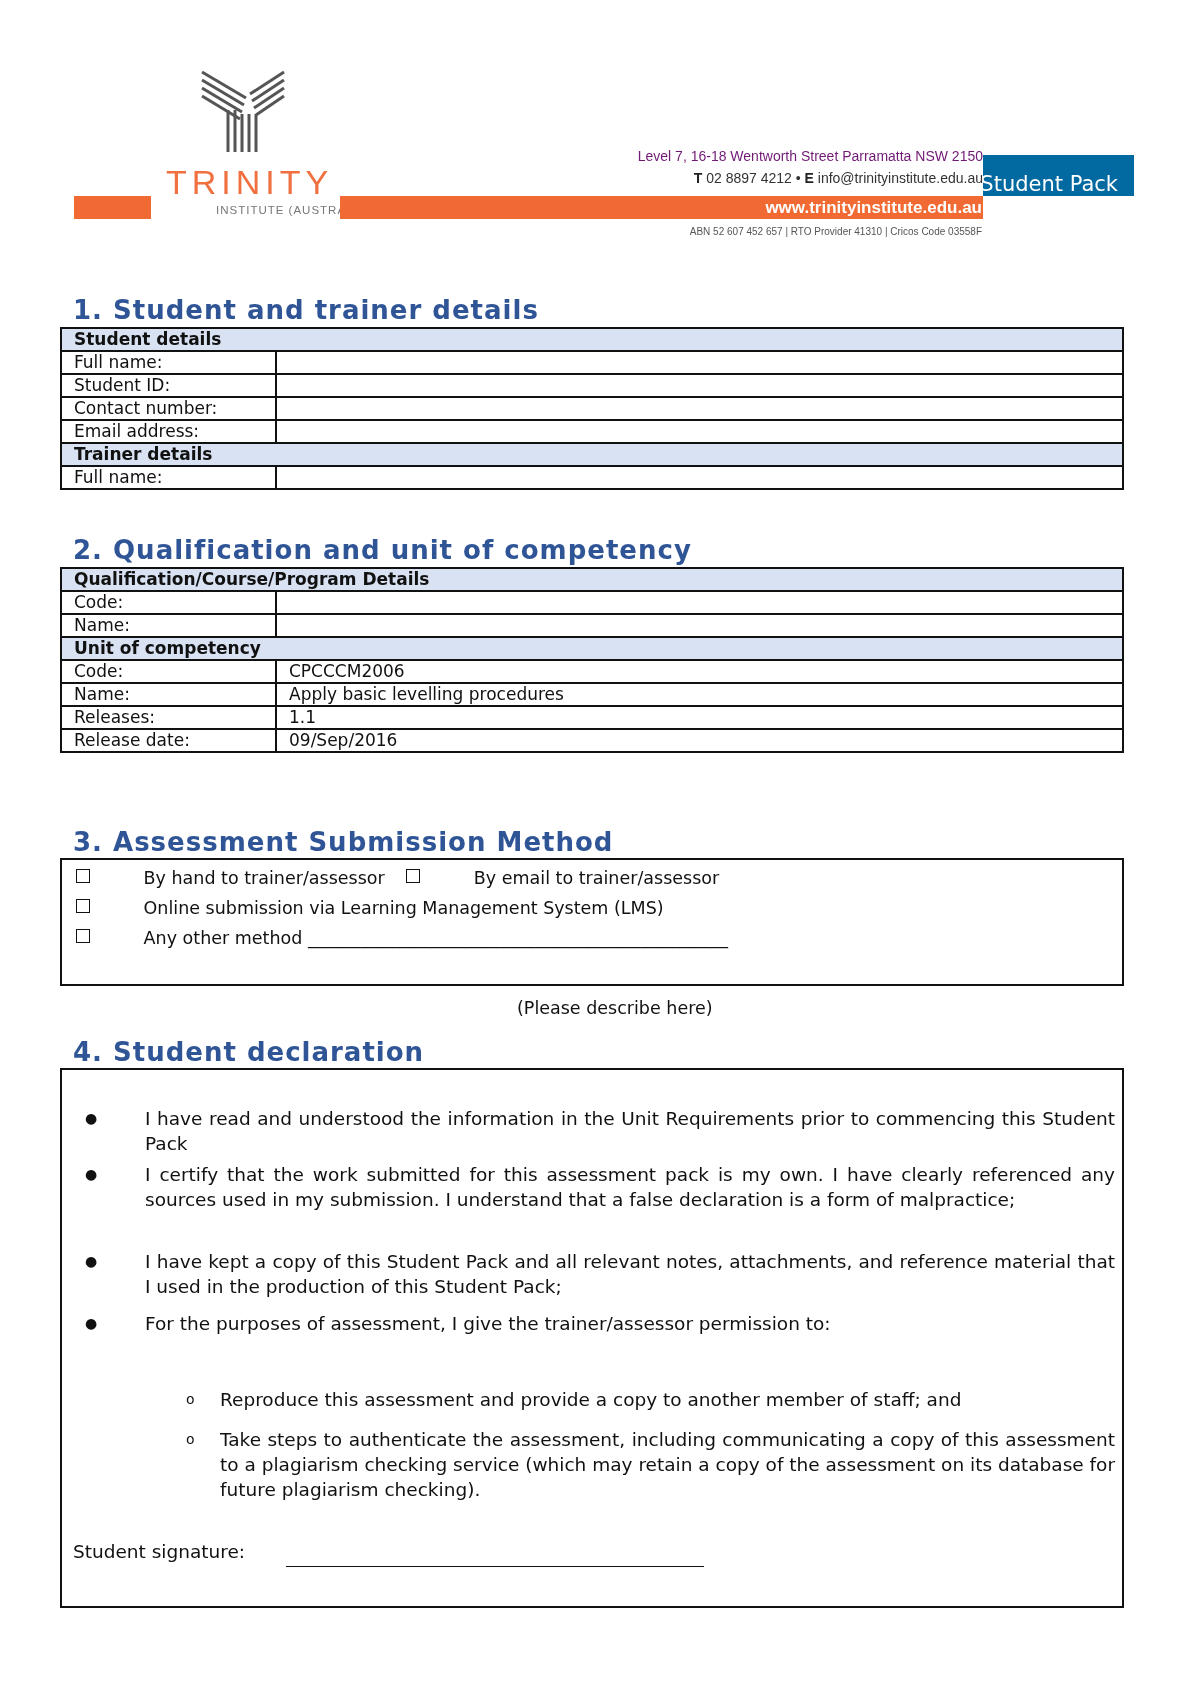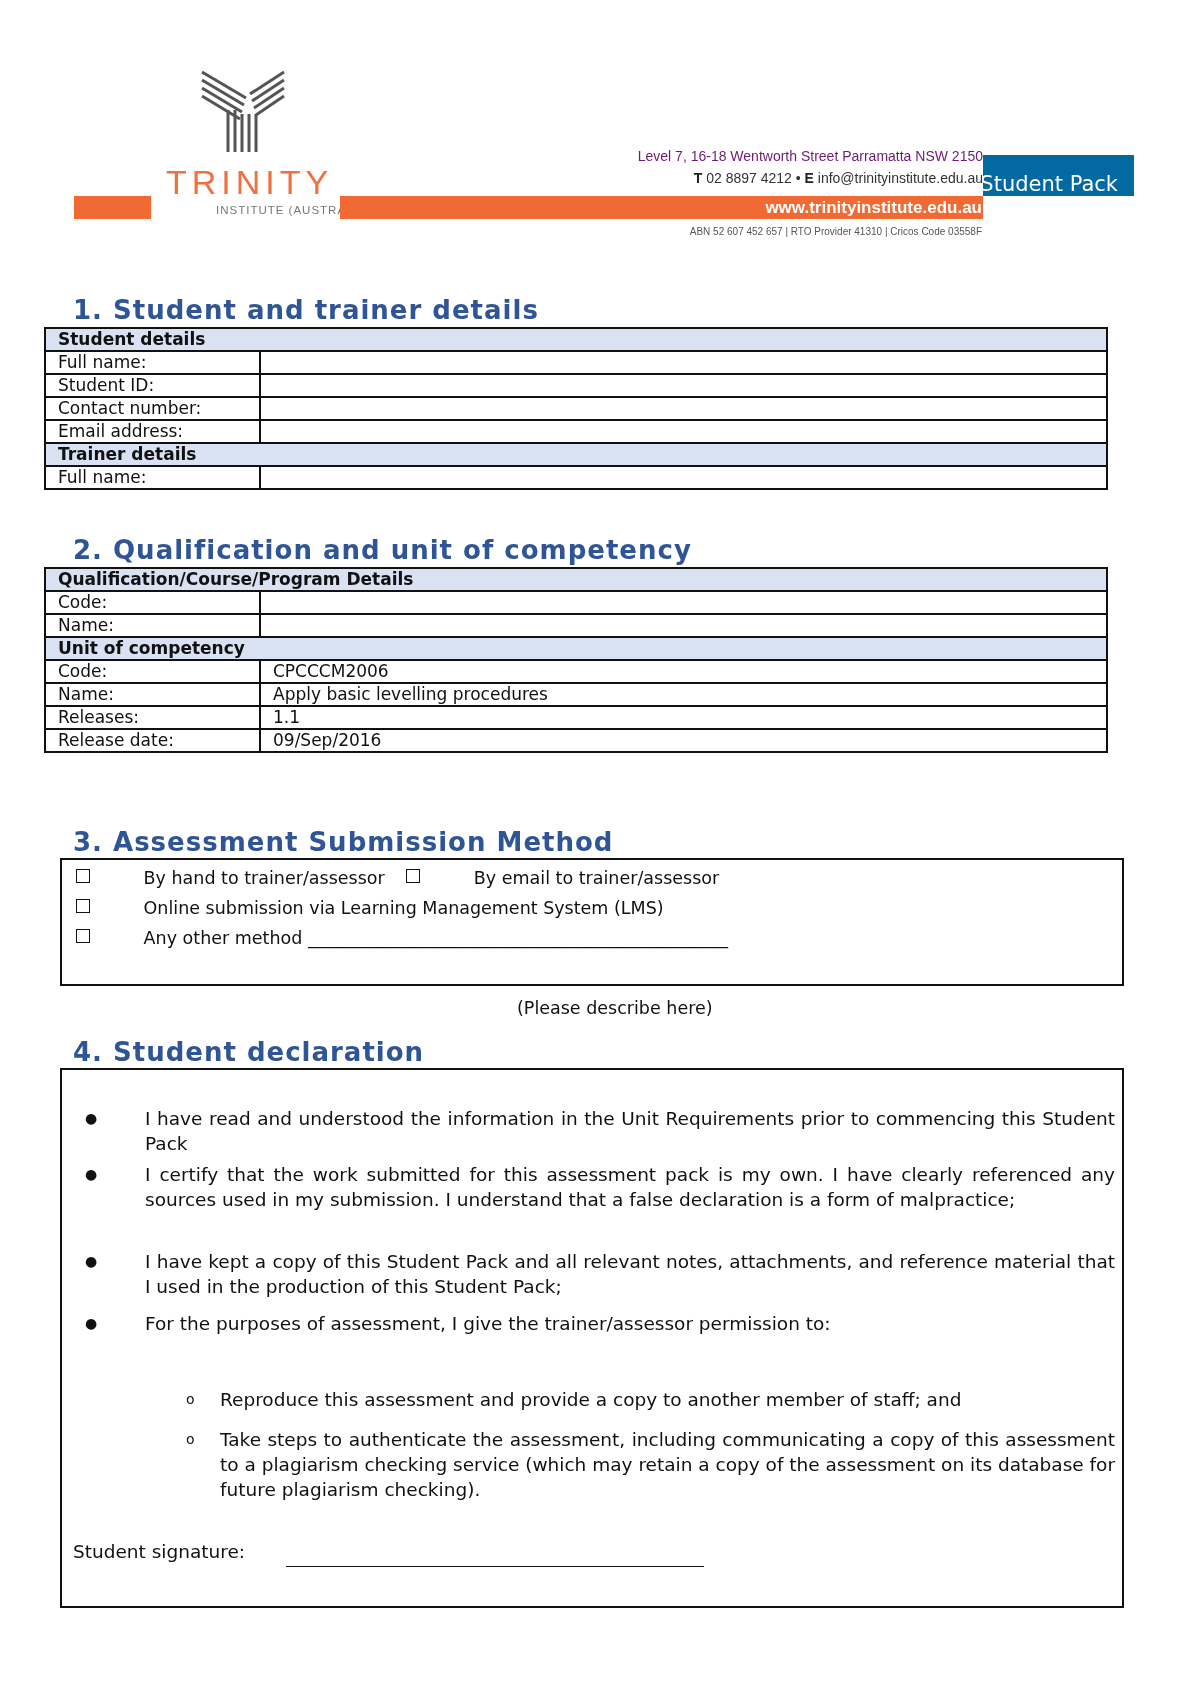--- a/index.html
+++ b/index.html
@@ -23,21 +23,21 @@
   .contact b { color: #222; }
   .abn { position: absolute; right: 218px; top: 226px; font-family: "Liberation Sans", sans-serif;
          font-size: 10px; color: #555; white-space: nowrap; }
   .pack-box { position: absolute; left: 983px; top: 155px; width: 151px; height: 41px; background: #0369a1;
               overflow: hidden; }
   .pack-box span { position: absolute; right: 16px; top: 17px; color: #fff; font-size: 21px; white-space: nowrap; }
 
   
   .h { position: absolute; left: 73px; font-family: "DejaVu Sans", sans-serif; font-weight: bold;
        font-size: 26px; color: #2f5597; letter-spacing: 1px; line-height: 1; white-space: nowrap; }
-  table.form { position: absolute; left: 44px; width: 1064px; border-collapse: collapse;
+  table.form { position: absolute; left: 60px; width: 1064px; border-collapse: collapse;
                font-family: "DejaVu Sans", sans-serif; font-size: 17px; }
   table.form td { border: 2.5px solid #111; height: 21px; padding: 0 0 0 12px; line-height: 21px; }
   table.form tr.sub td { background: #d9e2f3; font-weight: bold; }
   table.form td.lab { width: 201px; }
   table.form td.val input { border: none; outline: none; width: 100%; height: 20px; padding: 0;
                             font: inherit; background: transparent; }
 
   .box { position: absolute; left: 60px; width: 1060px; border: 2.5px solid #111; }
   .sub-row { position: absolute; left: 14px; font-size: 17.5px; white-space: nowrap; }
   .cb { display: inline-block; width: 12px; height: 12px; border: 1.3px solid #111; vertical-align: 1px; cursor: pointer; }

